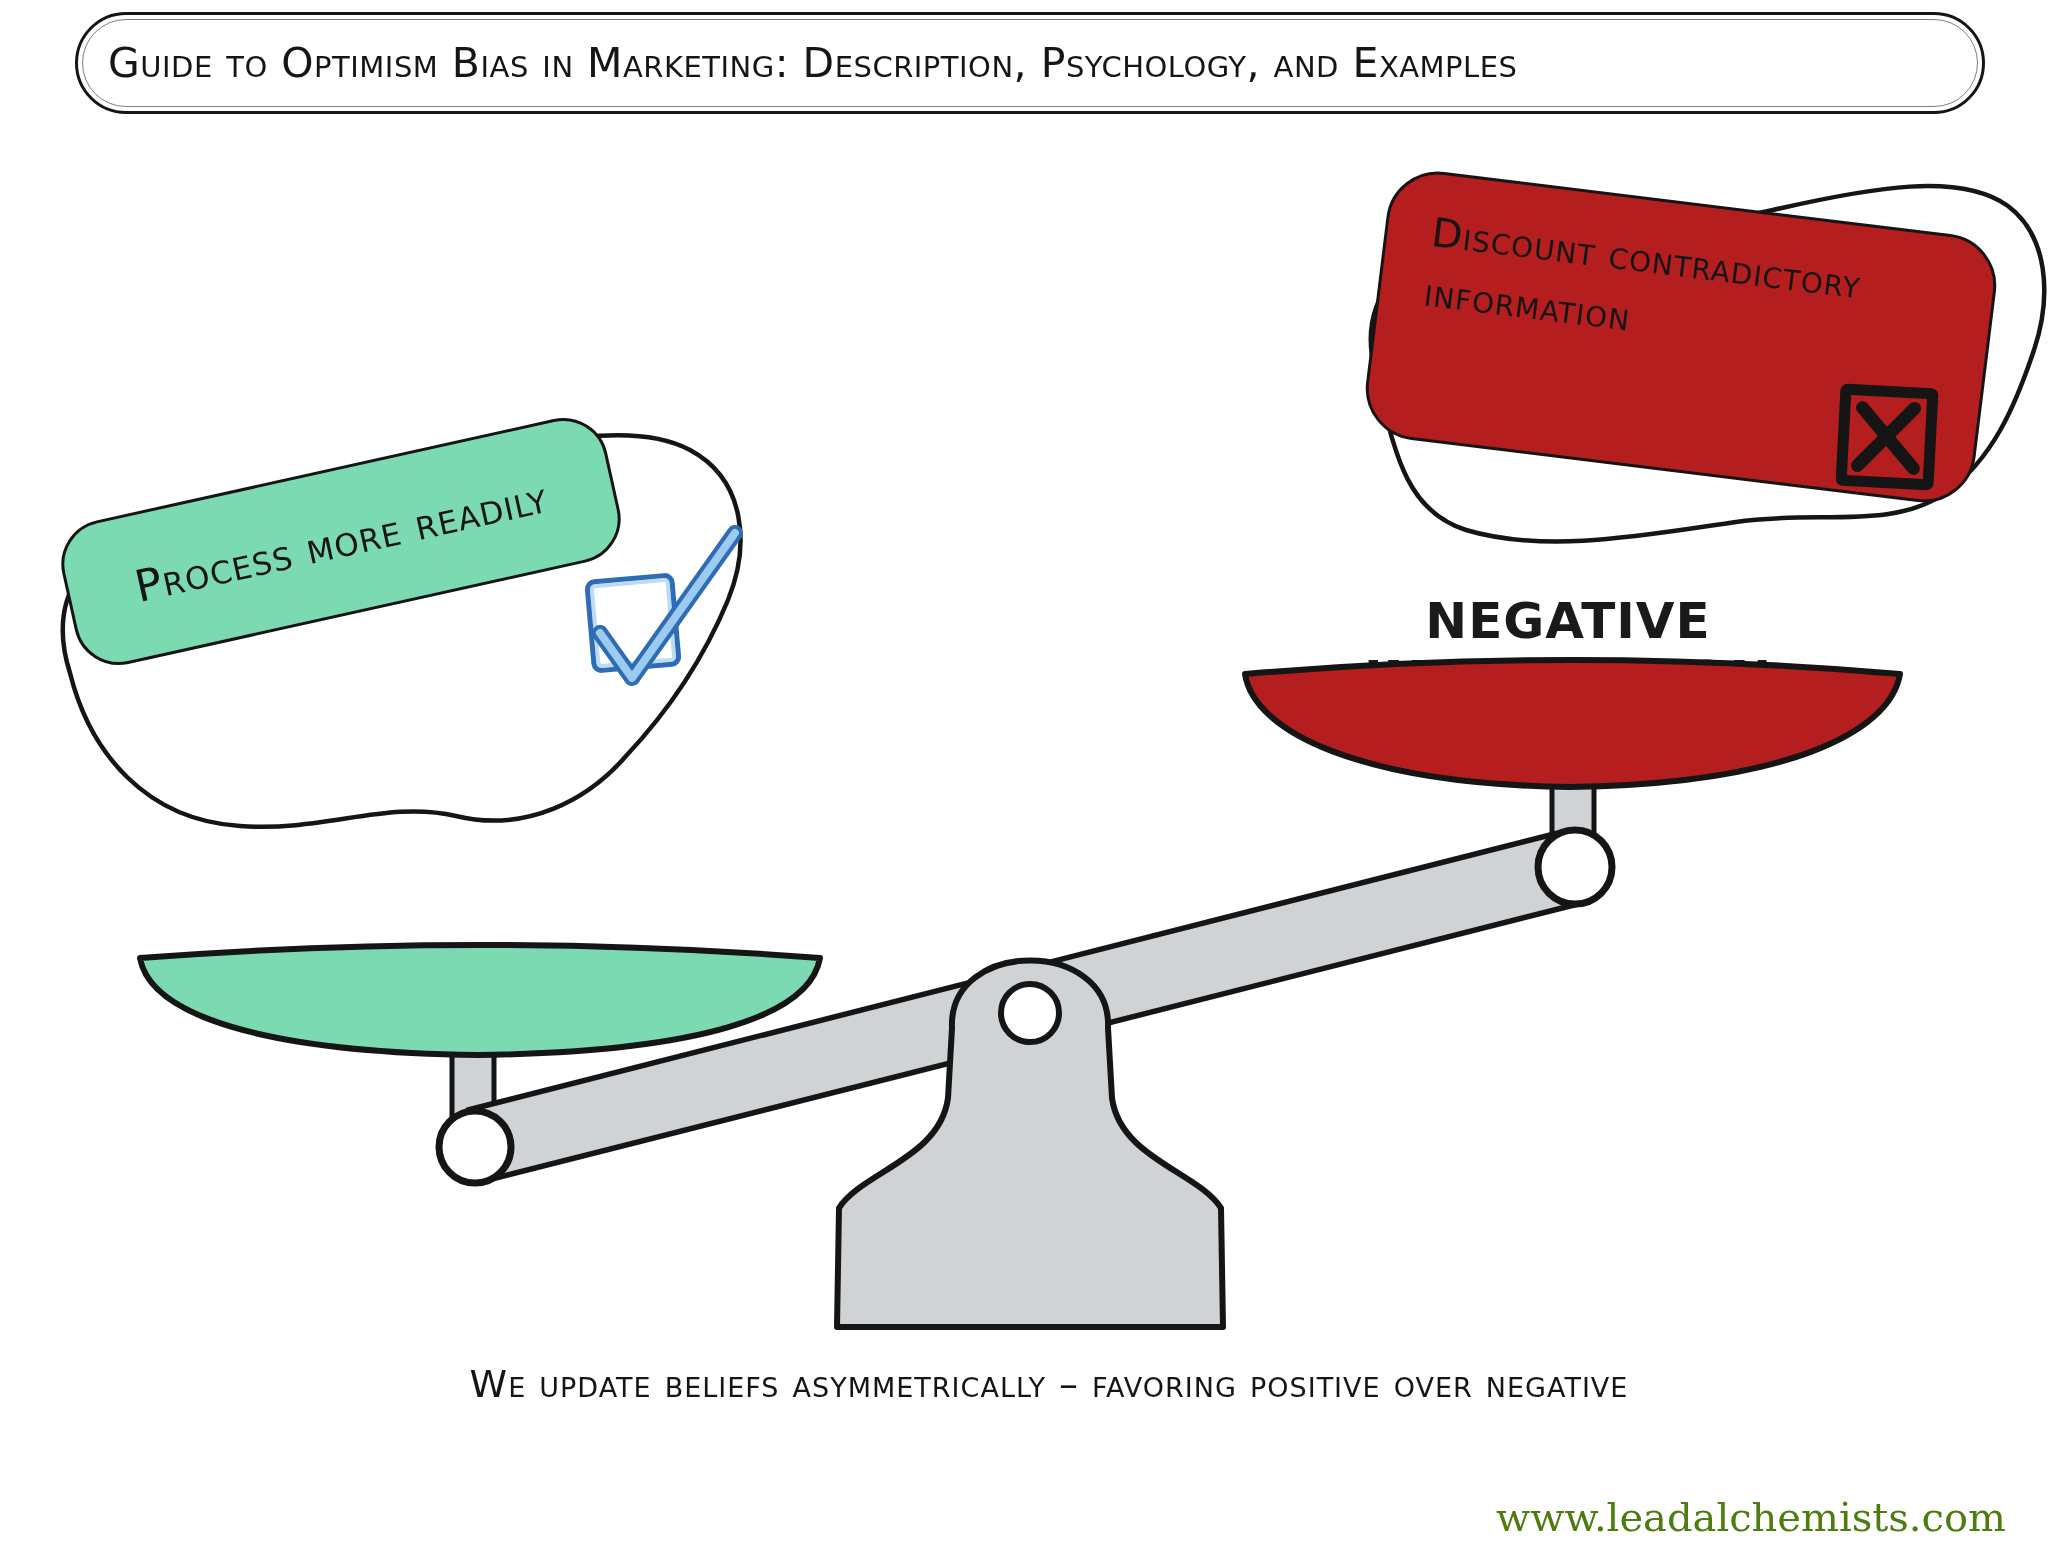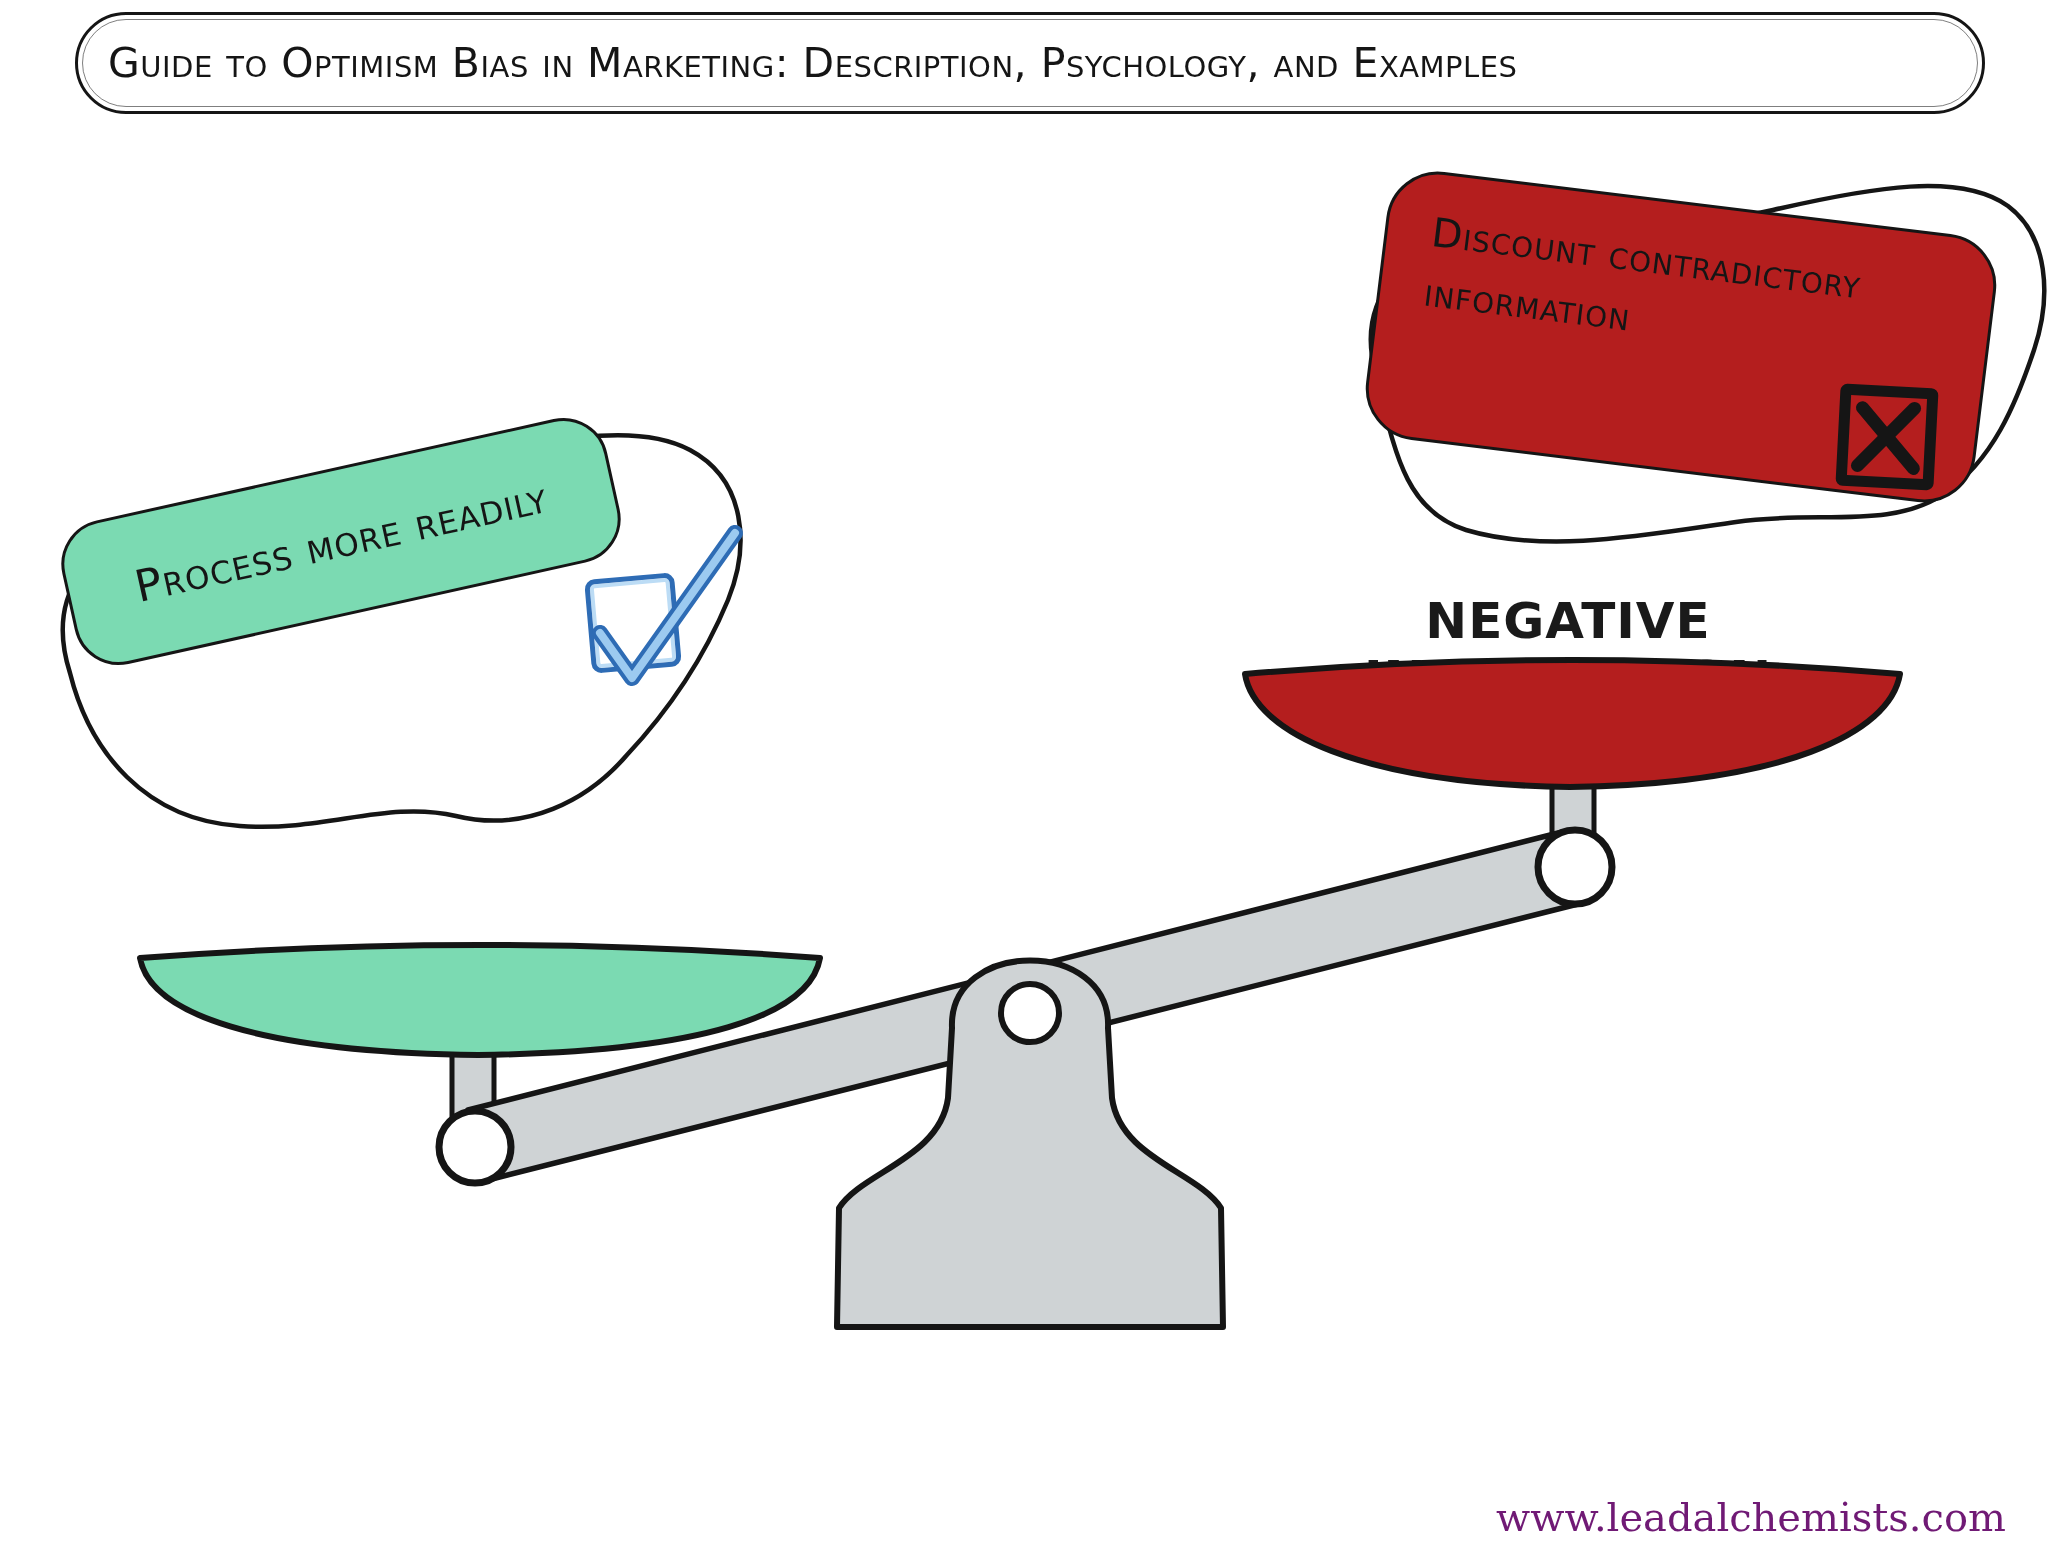--- a/index.html
+++ b/index.html
@@ -59,21 +59,21 @@
   
   .scale-svg { position:absolute; left:0; top:600px; width:2048px; height:760px; }
   .outline { stroke:#151515; stroke-linejoin:round; }
   
   .caption-text {
     position:absolute; left:274px; top:1362px; width:1550px; text-align:center;
     font-variant:small-caps; font-size:38px; letter-spacing:1px;
   }
   .website-text {
     position:absolute; right:42px; top:1494px;
-    font-family:"DejaVu Serif", serif; font-size:40px; color:#701a75;
+    font-family:"DejaVu Serif", serif; font-size:40px; color:#4d7c0f;
   }
 </style>
 </head>
 <body>
 
 <div class="canvas">
 
   <div class="title-box">
     <span class="title-text">Guide to Optimism Bias in Marketing: Description, Psychology, and Examples</span>
   </div>
@@ -116,16 +116,17 @@
 
     <circle class="outline" cx="1030" cy="413" r="29" stroke-width="6" fill="#ffffff"></circle>
 
     <circle class="outline" cx="475" cy="547" r="36" stroke-width="7" fill="#ffffff"></circle>
     <circle class="outline" cx="1575" cy="267" r="37" stroke-width="7" fill="#ffffff"></circle>
 
     <path class="outline" d="M 140 358 Q 480 332 820 358 C 810 416 700 452 478 455 C 258 452 150 414 140 358 Z" stroke-width="6" fill="#7bdab2"></path>
     <path class="outline" d="M 1245 74 Q 1572 46 1900 74 C 1890 134 1782 184 1570 187 C 1360 184 1254 132 1245 74 Z" stroke-width="6" fill="#b41e1e"></path>
   </svg>
 
+  <div class="caption-text">We update beliefs asymmetrically – favoring positive over negative</div>
 
   <div class="website-text">www.leadalchemists.com</div>
 
 </div>
 
 </body></html>

